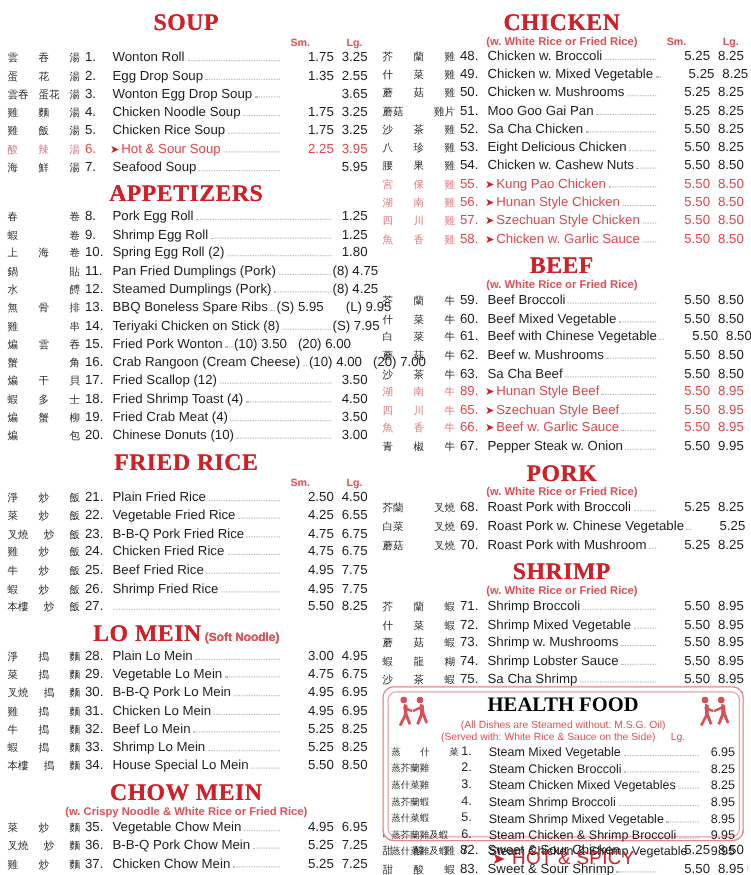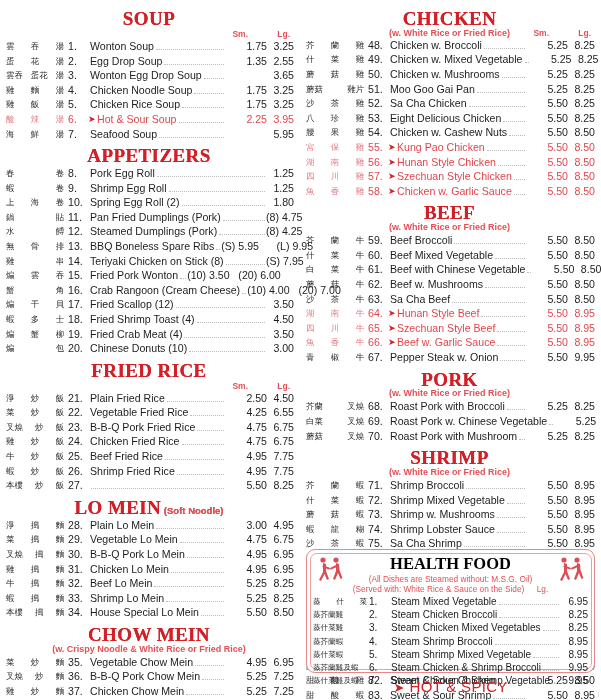--- a/index.html
+++ b/index.html
@@ -164,21 +164,21 @@
       </div>
       <ul class="rows">
         <li class="row">
           <div class="cn">
             <span>雲</span>
             <span>吞</span>
             <span>湯</span>
           </div>
           <div class="num">1.</div>
           <div class="leader">
-            <span class="lbl">Wonton Soup</span>
+            <span class="lbl">Wonton Roll</span>
             <span class="fill"></span>
             <span class="pr w1">1.75</span>
             <span class="pr w2">3.25</span>
           </div>
         </li>
         <li class="row">
           <div class="cn">
             <span>蛋</span>
             <span>花</span>
             <span>湯</span>
@@ -939,21 +939,21 @@
             <span class="pr w1">5.50</span>
             <span class="pr w2">8.50</span>
           </div>
         </li>
         <li class="row spicy has-pepper">
           <div class="cn">
             <span>湖</span>
             <span>南</span>
             <span>牛</span>
           </div>
-          <div class="num">64.</div>
+          <div class="num">89.</div>
           <div class="pepper">➤</div>
           <div class="leader">
             <span class="lbl">Hunan Style Beef</span>
             <span class="fill"></span>
             <span class="pr w1">5.50</span>
             <span class="pr w2">8.95</span>
           </div>
         </li>
         <li class="row spicy has-pepper">
           <div class="cn">

